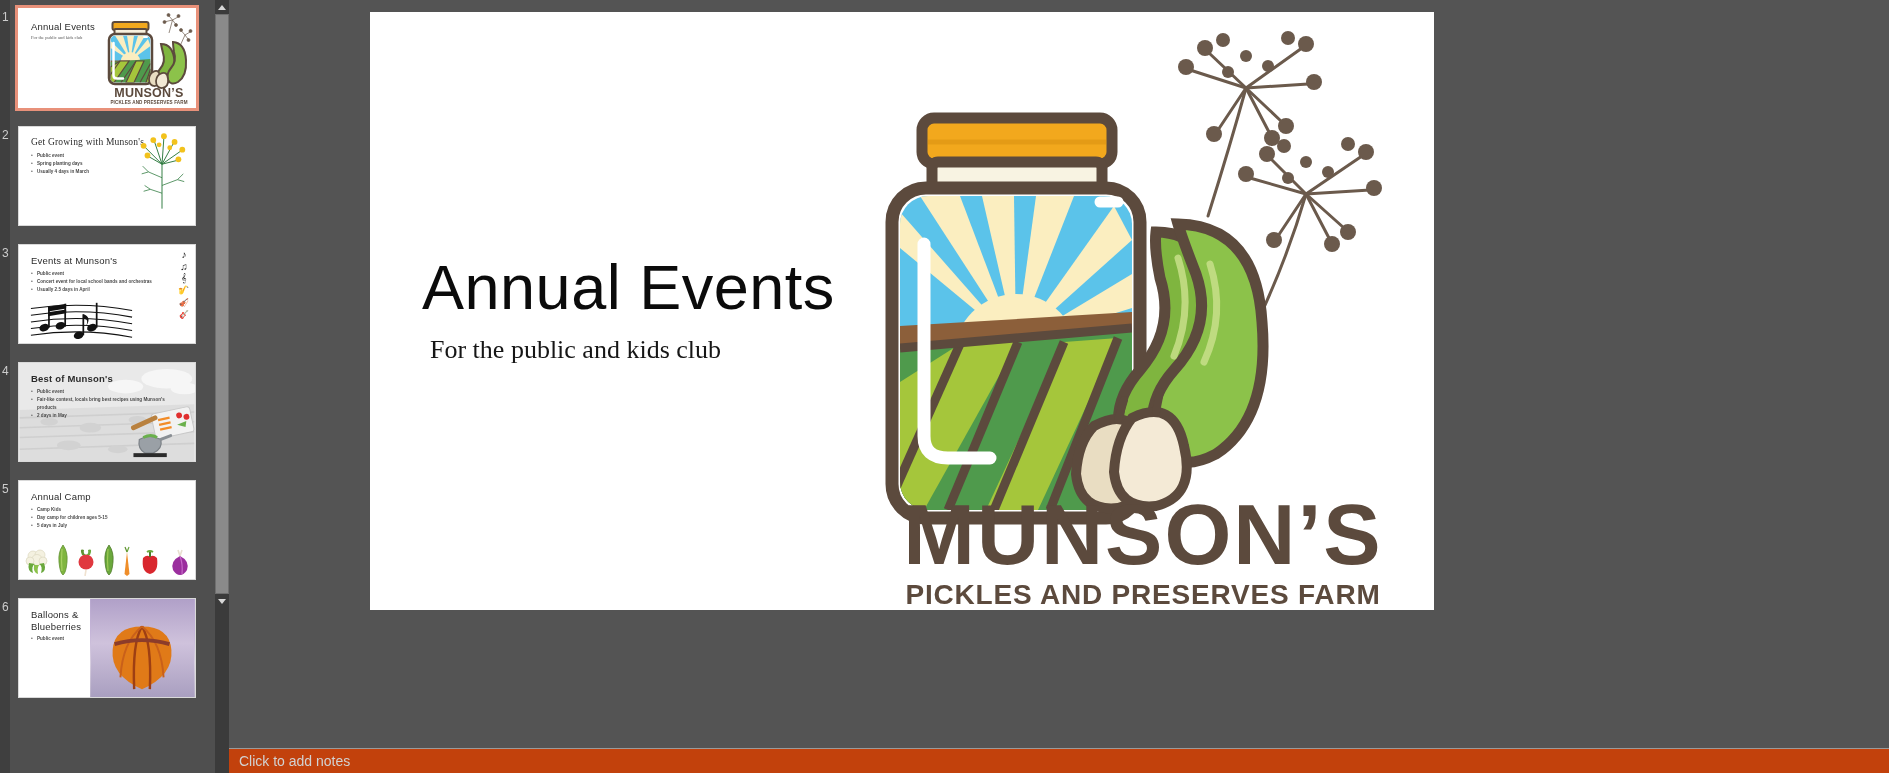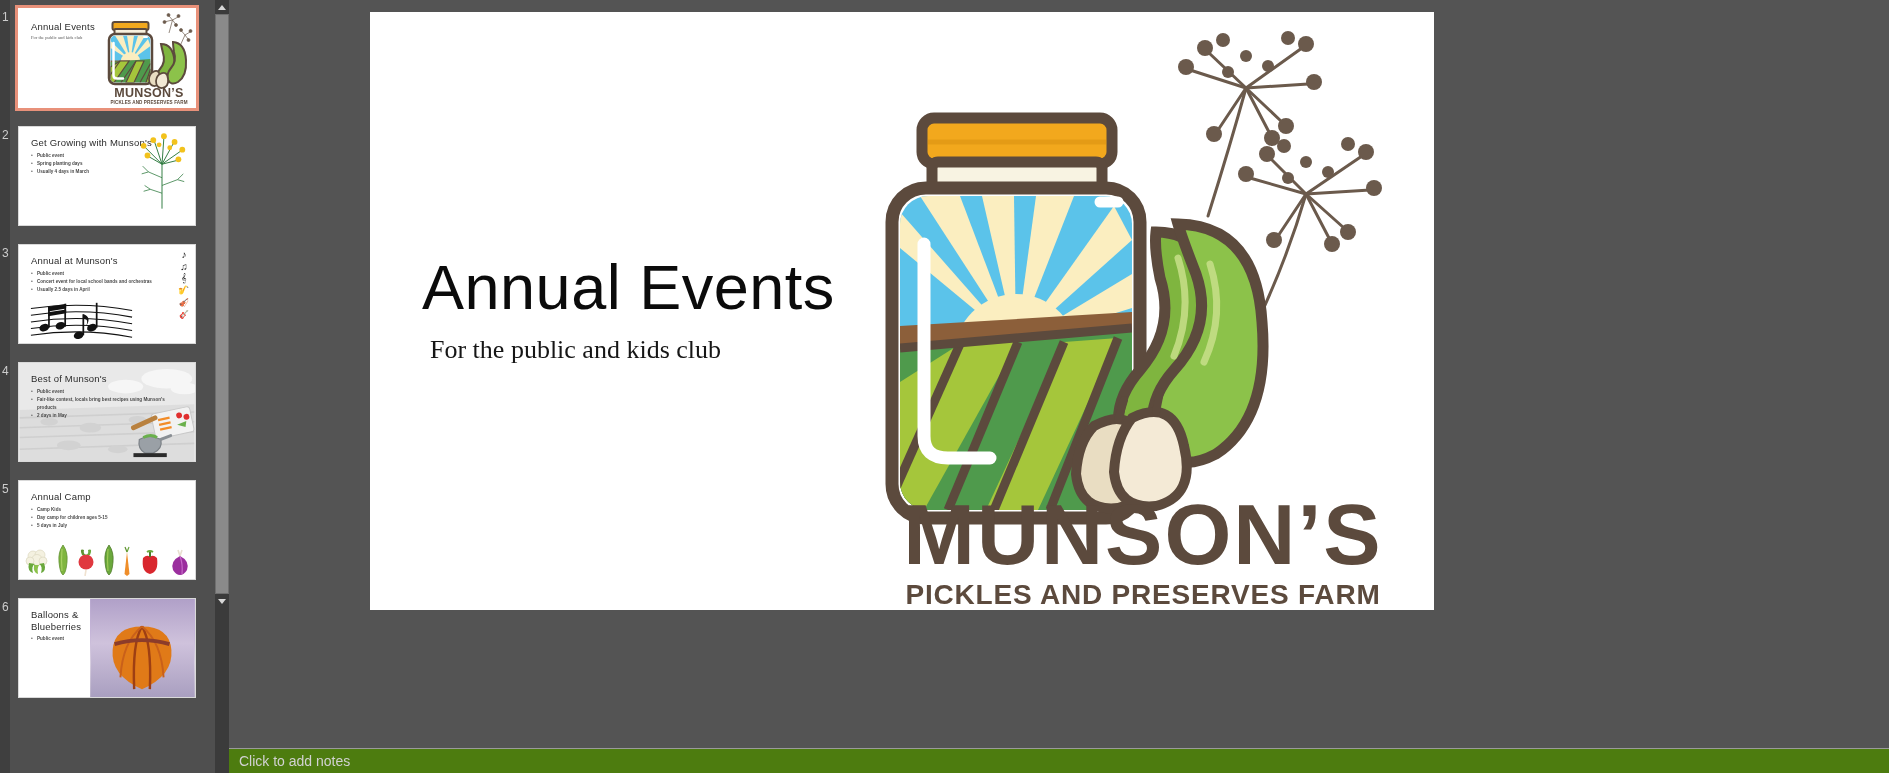--- a/index.html
+++ b/index.html
@@ -65,21 +65,21 @@
   }
   .t-title {
     position: absolute;
     left: 12px; top: 12px;
     font-size: 9.5px;
     color: #2b2b2b;
     font-family: "Liberation Sans", sans-serif;
     letter-spacing: 0.2px;
     line-height: 11px;
   }
-  .t-title.bold { font-weight: normal; text-align: right; }
+  .t-title.bold { font-weight: bold; text-align: right; }
   .t-sub {
     position: absolute;
     left: 12px; top: 26px;
     font-size: 4.6px;
     color: #5a5a5a;
     font-family: "Liberation Serif", serif;
   }
   .t-bullets {
     position: absolute;
     left: 12px;
@@ -219,21 +219,21 @@
     position: absolute;
     right: 26px; top: 14px;
     width: 530px; height: 580px;
   }
 
   
   .notes-bar {
     position: absolute;
     left: 0; bottom: 0;
     width: 100%; height: 25px;
-    background: #4d7c0f;
+    background: #c2410c;
     border-top: 1px solid #9a9a9a;
   }
   .notes-placeholder {
     position: absolute;
     left: 10px; top: 4px;
     font-size: 14px;
     color: #d2d2d2;
     font-family: "Liberation Sans", sans-serif;
   }
   .left-strip {
@@ -330,21 +330,21 @@
               <text x="88" y="181" font-family="Liberation Sans, sans-serif" font-size="9.2" font-weight="bold" fill="#5c4a3d" text-anchor="middle" letter-spacing="0.2">PICKLES AND PRESERVES FARM</text>
             </svg>
           </div>
         </div>
       </div>
 
       <div class="slide-row" style="margin-top:18px;">
         <div class="slide-num">2</div>
         <div class="thumb-wrap">
           <div class="thumb-inner">
-            <div class="t-title" style="top:10px;">Get Growing with Munson's</div>
+            <div class="t-title" style="top:10px;font-family:Liberation Serif, serif;">Get Growing with Munson's</div>
             <ul class="t-bullets" style="top:25px;">
               <li>Public event</li>
               <li>Spring planting days</li>
               <li>Usually 4 days in March</li>
             </ul>
             <svg class="dill-thumb" viewBox="0 0 60 80">
               <g stroke="#2f7a3f" stroke-width="1" fill="none">
                 <path d="M30 34 L30 80"></path>
                 <path d="M30 34 L12 16"></path>
                   <path d="M30 34 L22 10"></path>
@@ -378,21 +378,21 @@
               </g>
             </svg>
           </div>
         </div>
       </div>
 
       <div class="slide-row" style="margin-top:18px;">
         <div class="slide-num">3</div>
         <div class="thumb-wrap">
           <div class="thumb-inner">
-            <div class="t-title" style="top:10px;">Annual at Munson's</div>
+            <div class="t-title" style="top:10px;">Events at Munson's</div>
             <ul class="t-bullets" style="top:25px;">
               <li>Public event</li>
               <li>Concert event for local school bands and orchestras</li>
               <li>Usually 2.5 days in April</li>
             </ul>
             <div class="music-icons">
               <span>♪</span>
               <span>♫</span>
               <span style="font-size:9px;">𝄞</span>
               <span style="font-size:9px;">🎷</span>

